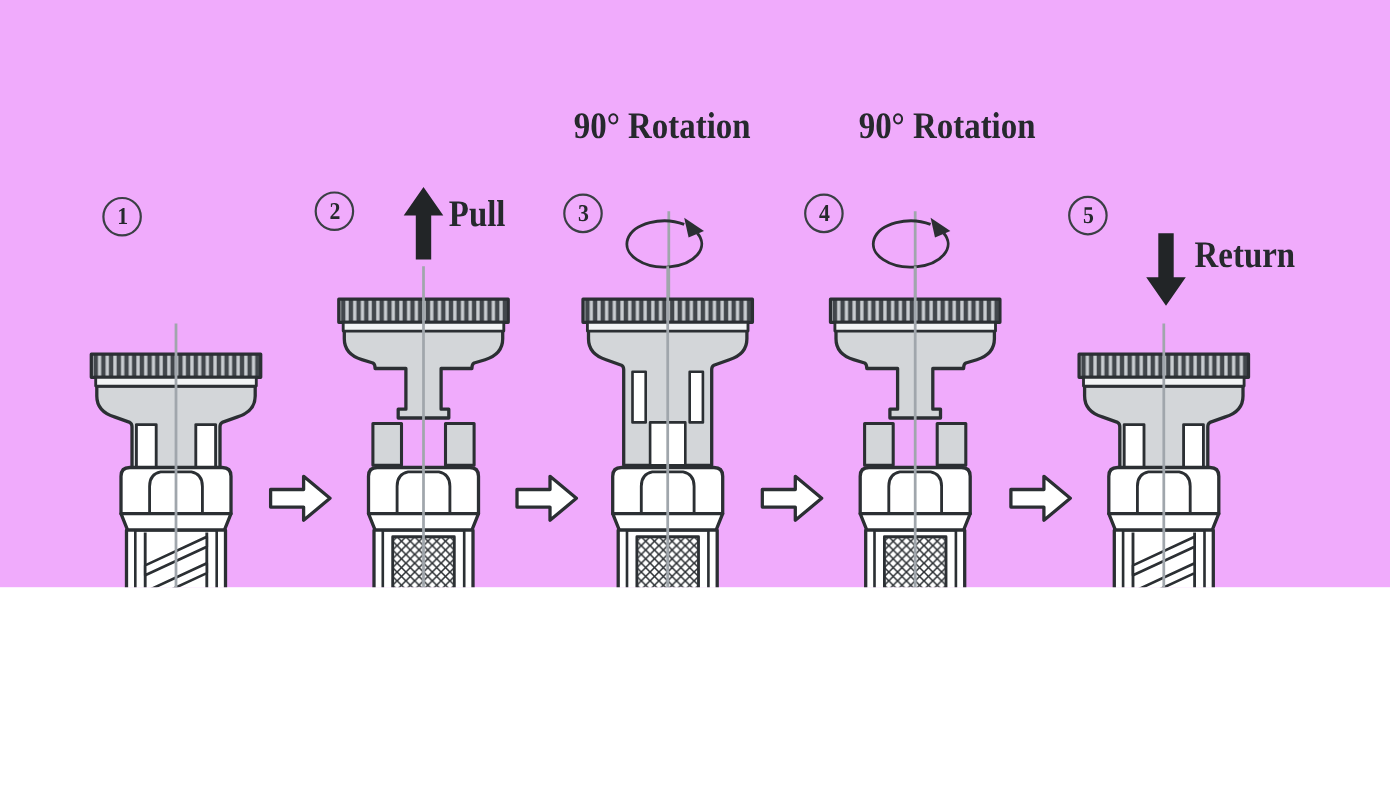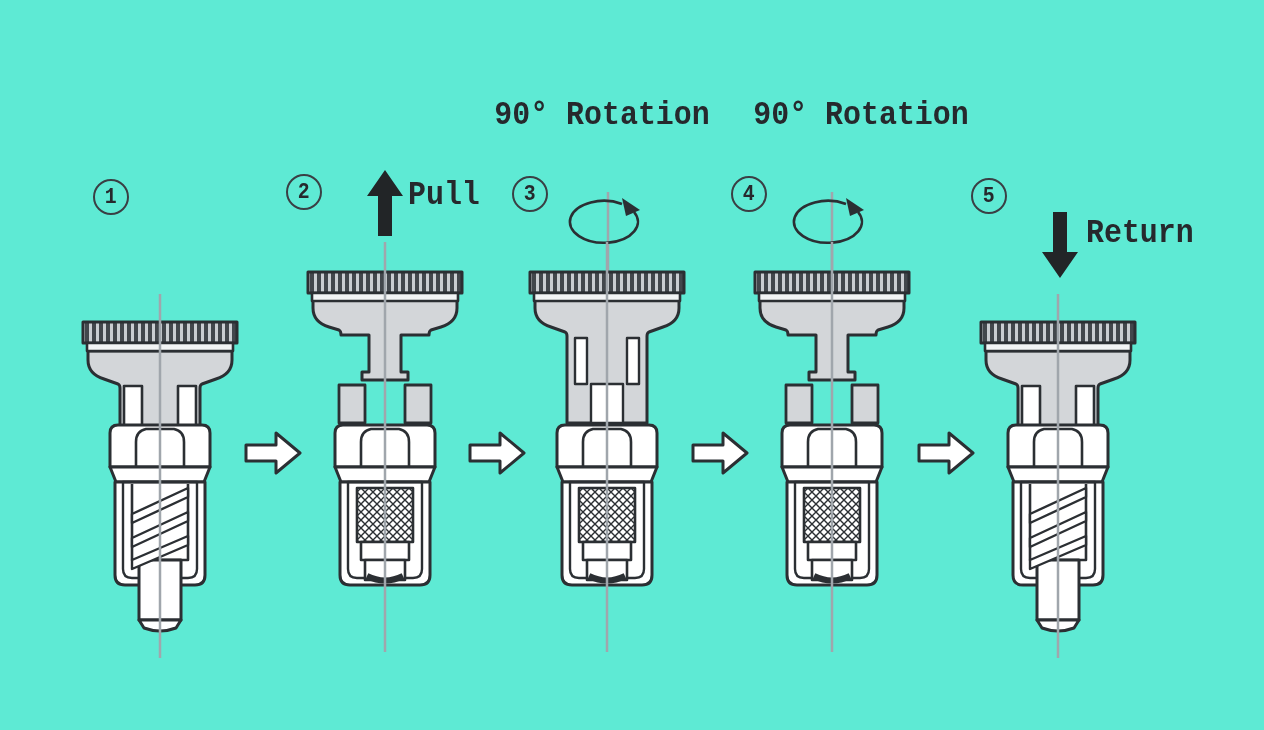--- a/index.html
+++ b/index.html
@@ -1,18 +1,18 @@
 <!DOCTYPE html>
 <html><head>
 <meta charset="utf-8">
 <style>
   html,body{margin:0;padding:0;background:#ffffff;}
   .canvas{
-    position:relative;width:1264px;height:730px;background:#5eead4;overflow:hidden;
-    font-family:Liberation Mono, monospace;color:#26292d;
+    position:relative;width:1264px;height:534px;background:#f0abfc;overflow:hidden;
+    font-family:Liberation Serif, serif;color:#26292d;
   }
   .abs{position:absolute;}
   .rot-label{
     width:262px;text-align:center;font-size:34px;font-weight:bold;
     transform:scaleX(.88);transform-origin:center;letter-spacing:0px;color:#26292d;
     white-space:nowrap;
   }
   .action-label{
     font-size:34px;font-weight:bold;transform:scaleX(.88);transform-origin:left center;
     color:#26292d;white-space:nowrap;

